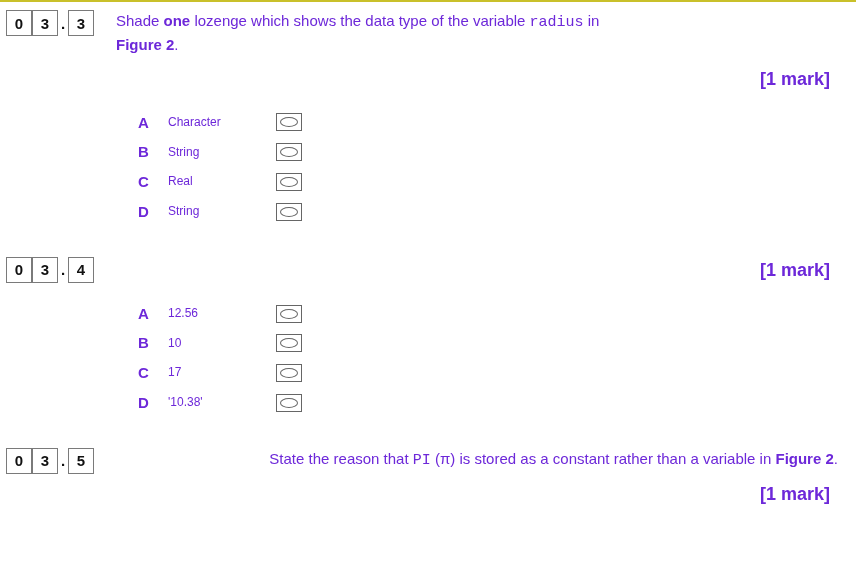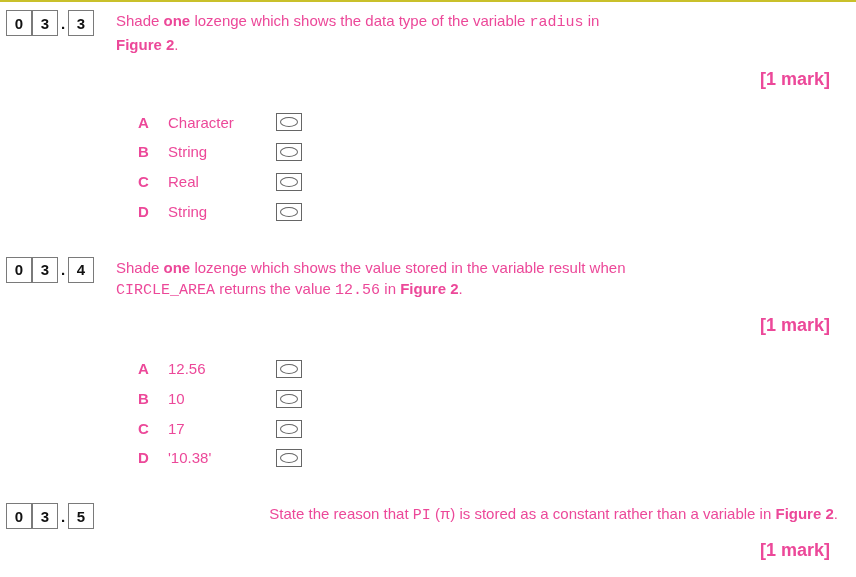--- a/index.html
+++ b/index.html
@@ -44,21 +44,21 @@
   .qdot {
     width: 10px;
     text-align: center;
     font-weight: bold;
     font-size: 15px;
     color: #111;
   }
   .qbody {
     margin-left: 110px;
     font-size: 15px;
-    color: #ec4899;
+    color: #6d28d9;
     line-height: 1.45;
   }
   .qtext {
     margin-right: 120px;
   }
   .mono {
     font-family: "Courier New", Courier, monospace;
   }
   .marks {
     text-align: right;
@@ -79,21 +79,21 @@
     display: table-cell;
     vertical-align: middle;
     padding: 2px 0;
   }
   .opt-letter {
     font-weight: bold;
     font-size: 15px;
     width: 30px;
   }
   .opt-text {
-    font-size: 15px;
+    font-size: 12px;
     min-width: 90px;
     padding-right: 18px;
   }
   .opt-loz {
     width: 34px;
   }
   .lozenge-frame {
     width: 26px;
     height: 18px;
     border: 1px solid #666;
@@ -171,23 +171,20 @@
   </div>
 
   <div class="question">
     <div class="qnum">
       <div class="qbox">0</div>
       <div class="qbox">3</div>
       <div class="qdot">.</div>
       <div class="qbox">4</div>
     </div>
     <div class="qbody">
-      <div class="qtext">
-        <span>Shade </span><b>one</b><span> lozenge which shows the value stored in the variable result when </span><span class="mono">CIRCLE_AREA</span><span> returns the value </span><span class="mono">12.56</span><span> in </span><b>Figure 2</b><span>.</span>
-      </div>
       <div class="marks">[1 mark]</div>
       <div class="opts">
         <div class="opt-row">
           <div class="opt-letter">A</div>
           <div class="opt-text">12.56</div>
           <div class="opt-loz">
             <div class="lozenge-frame">
                 <div class="lozenge-inner"></div>
               </div>
           </div>

